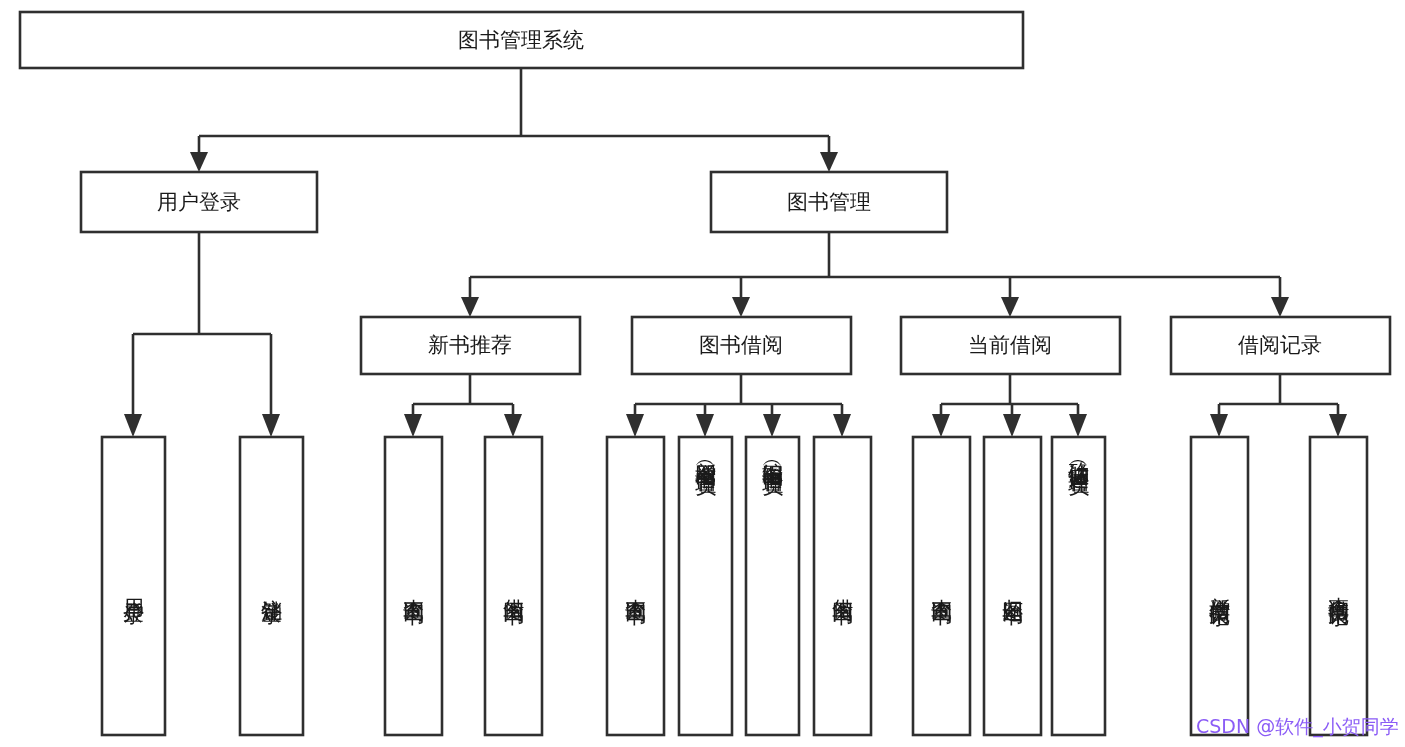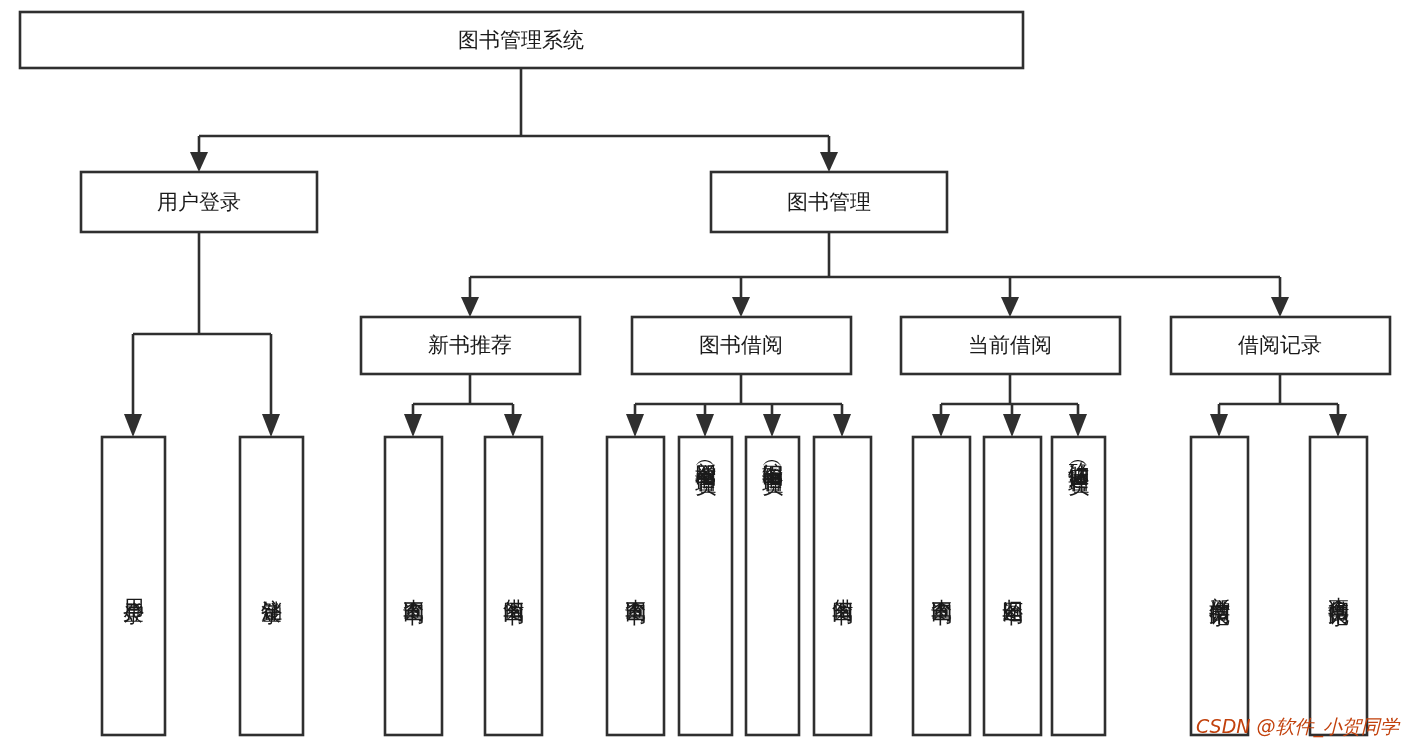--- a/index.html
+++ b/index.html
@@ -63,23 +63,22 @@
     text-align: center;
     pointer-events: none;
     display: flex;
     align-items: center;
     justify-content: center;
   }
   .watermark {
     position: absolute;
     font-family: "DejaVu Sans", "Liberation Sans", sans-serif;
     font-size: 19px;
-    color: #c2410c;
+    color: #8b5cf6;
     white-space: nowrap;
-    font-style: italic;
   }
 </style>
 </head>
 <body>
 
 <div id="diagram-root">
 
   <svg class="diagram-canvas" viewBox="0 0 1405 747">
 
     <rect class="node-box" x="20" y="12" width="1003" height="56"></rect>

